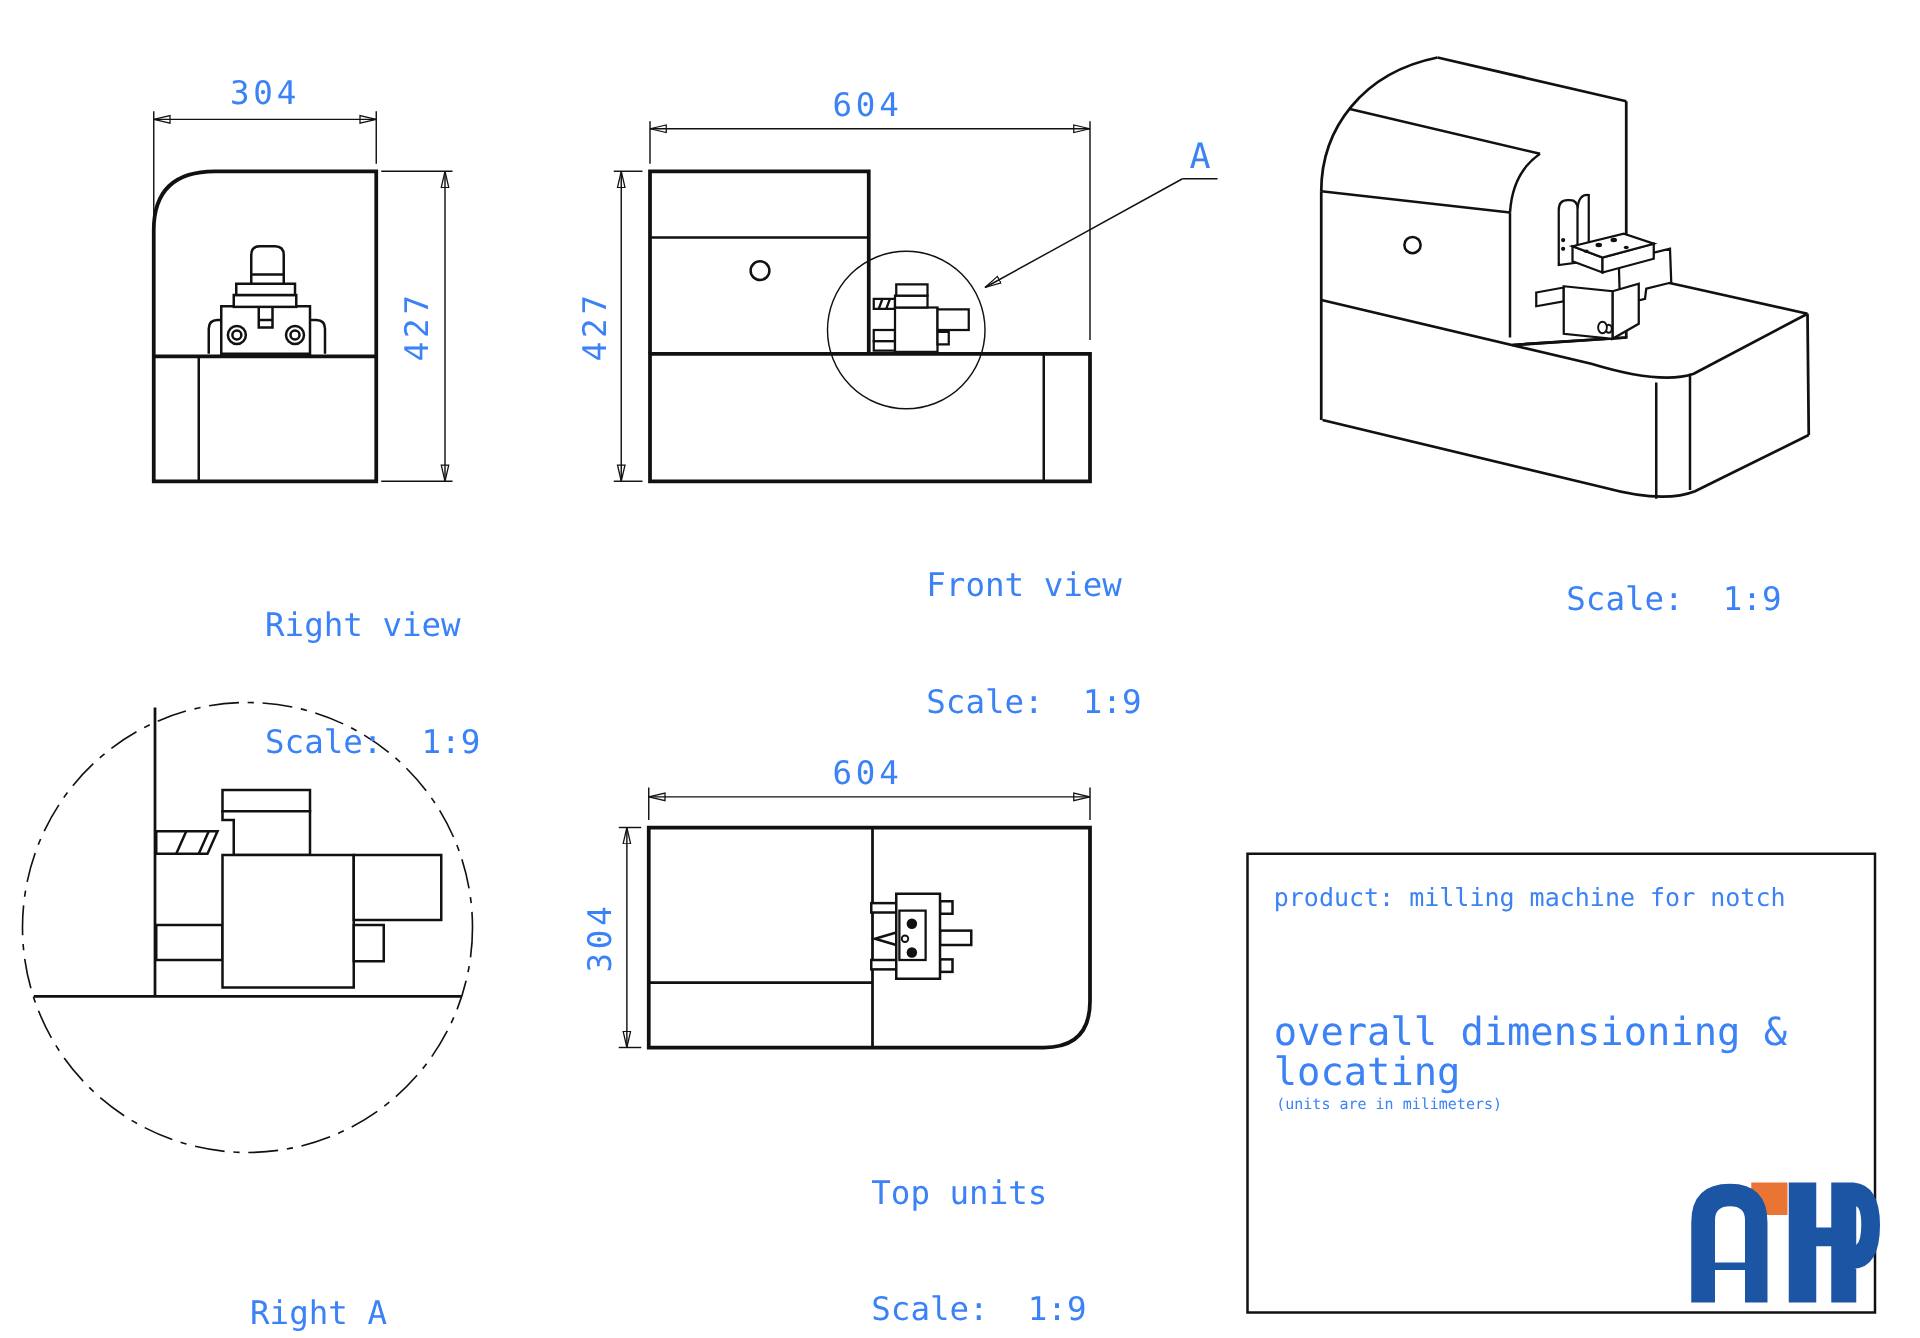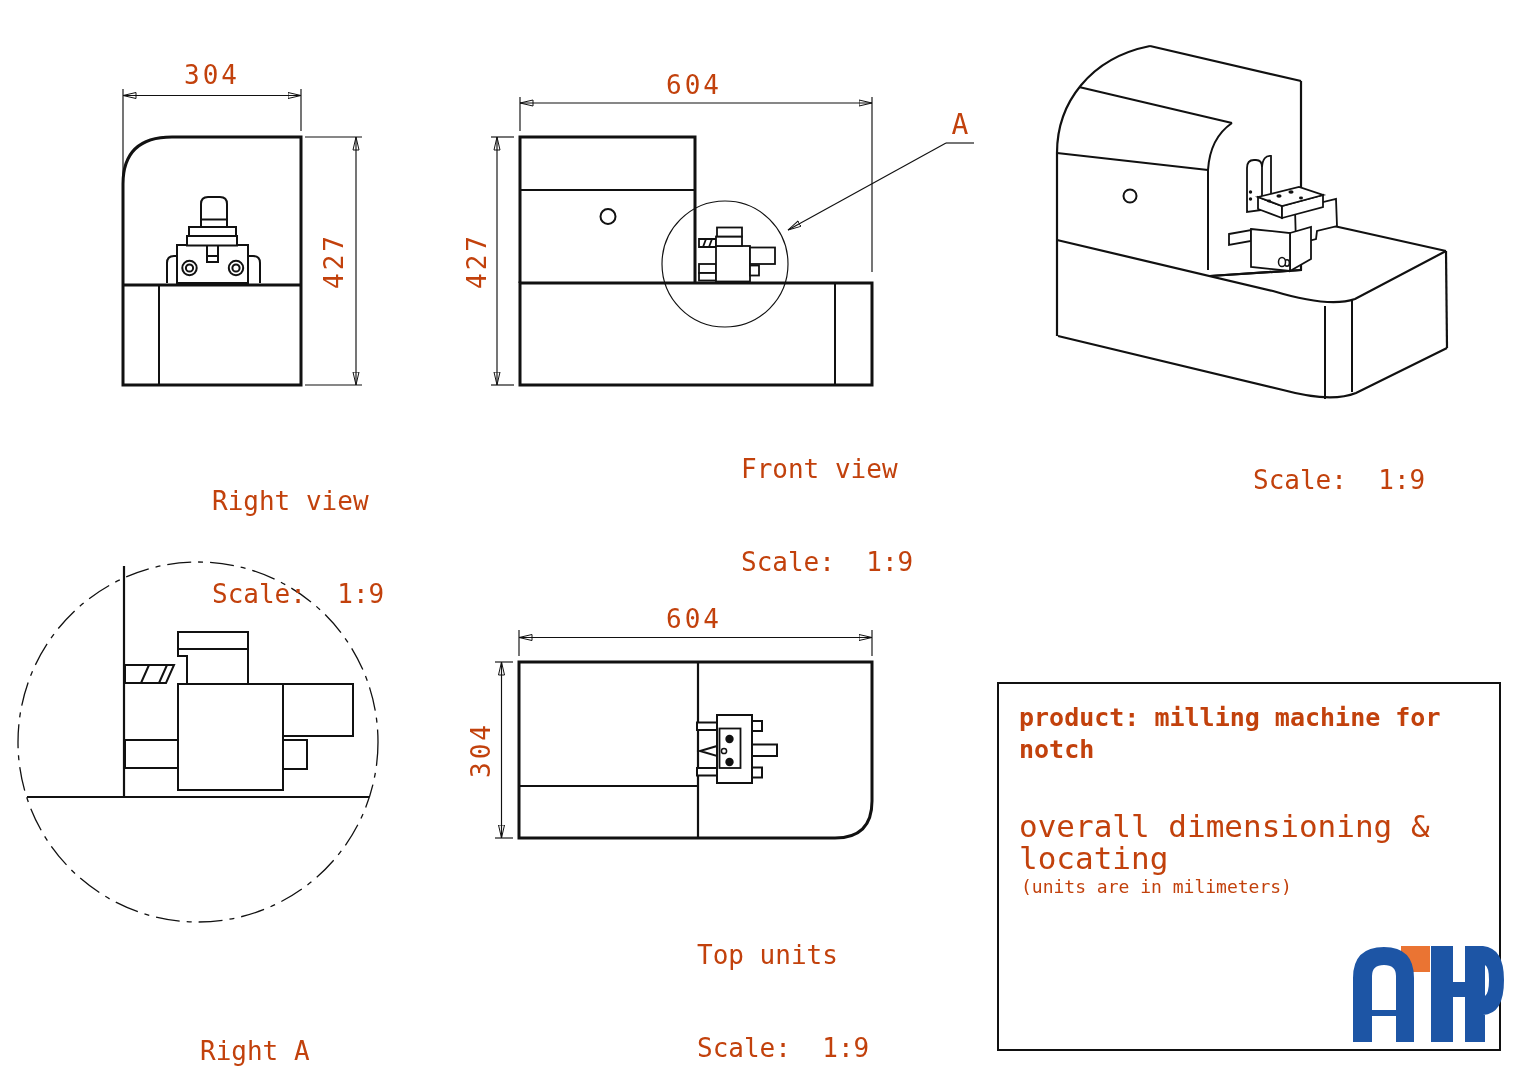--- a/index.html
+++ b/index.html
@@ -1,39 +1,39 @@
 <!DOCTYPE html>
 <html><head>
 <meta charset="utf-8">
 <style>
   html,body{margin:0;padding:0;background:#fff;}
   .sheet{position:relative;width:1536px;height:1070px;background:#fff;overflow:hidden;
-         font-family:"DejaVu Sans Mono","Liberation Mono",monospace;color:#c2410c;}
+         font-family:"DejaVu Sans Mono","Liberation Mono",monospace;color:#3b82f6;}
   svg{position:absolute;left:0;top:0;}
   .lw path,.lw rect,.lw circle,.lw ellipse,.lw line{stroke:#111;fill:none;}
   .w3{stroke-width:3px;}
   .w22{stroke-width:2.2px;}
   .w2{stroke-width:2px;}
   .w18{stroke-width:1.8px;}
   .w15{stroke-width:1.5px;}
   .dim{stroke-width:1.15px;stroke:#222;}
   .fw{fill:#fff !important;}
   .fb{fill:#111 !important;stroke:none !important;}
   .dashdot{stroke-dasharray:24 7 5 7;stroke-width:1.3px;stroke:#222;}
   .txt{position:absolute;white-space:pre;}
   .dim-text{font-size:26px;letter-spacing:3px;text-align:center;width:84px;}
   .rot{transform:rotate(-90deg);transform-origin:center center;}
   .view-label{font-size:26px;line-height:31px;}
   .marker-text{font-size:28px;text-align:center;width:32px;}
   .titleblock{position:absolute;left:997px;top:682px;width:504px;height:369px;
               border:2.5px solid #111;box-sizing:border-box;background:#fff;}
-  .tb-product{position:absolute;left:20px;top:18px;width:444px;font-size:25px;
-              font-weight:bold;line-height:32px;}
+  .tb-product{position:absolute;left:20px;top:18px;width:444px;font-size:20px;
+              font-weight:normal;line-height:32px;}
   .tb-desc{position:absolute;left:20px;top:126px;width:434px;font-size:31px;line-height:32px;}
-  .tb-units{position:absolute;left:22px;top:192px;font-size:18px;}
+  .tb-units{position:absolute;left:22px;top:192px;font-size:12px;}
   .tb-logo{position:absolute;left:348px;top:254px;}
 </style>
 </head>
 <body>
 
 <div class="sheet">
 
   <svg class="lw" width="1536" height="1070" viewBox="0 0 1536 1070">
     <defs>
       <marker id="arr" viewBox="0 0 14 8" refX="13.5" refY="4" markerWidth="14" markerHeight="8" orient="auto-start-reverse" markerUnits="userSpaceOnUse">

